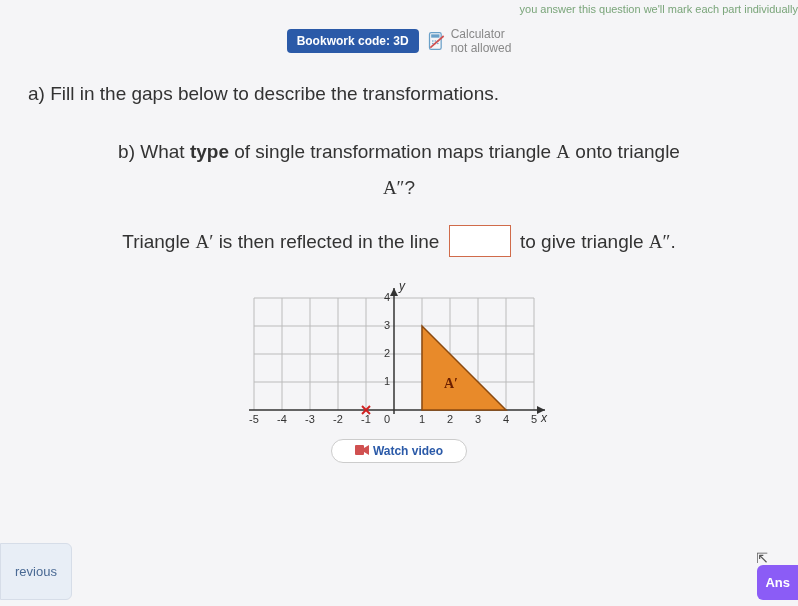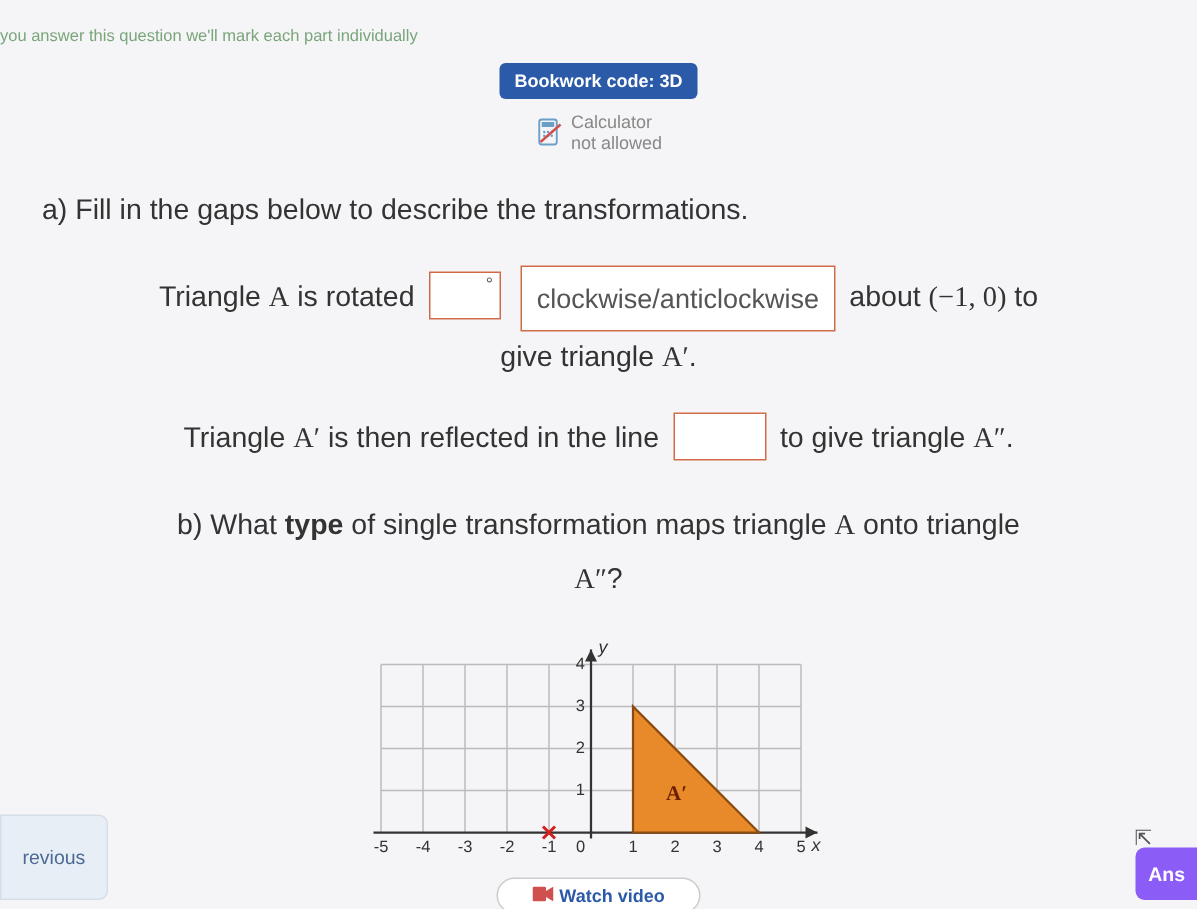--- a/index.html
+++ b/index.html
@@ -7,32 +7,31 @@
     padding: 0;
     font-family: "Segoe UI", Arial, sans-serif;
     background: #f5f5f7;
     color: #333;
     width: 798px;
     height: 606px;
     overflow: hidden;
     position: relative;
   }
   .top-hint {
-    text-align: left;
+    text-align: right;
     font-size: 11px;
     color: #7aa57a;
-    padding: 18px 0 12px 0;
+    padding: 3px 0 12px 0;
   }
   .banner {
     display: flex;
     align-items: center;
-    justify-content: flex-start;
+    justify-content: center;
     gap: 8px;
     margin-bottom: 20px;
-    flex-direction: column;
   }
   .bookwork-badge {
     background: #2b5aa8;
     color: #fff;
     font-size: 12px;
     font-weight: 600;
     padding: 5px 10px;
     border-radius: 4px;
   }
   .calc-box {
@@ -173,37 +172,30 @@
     <span>
       <span>Calculator</span><br><span>not allowed</span>
     </span>
   </div>
 </div>
 
 <div class="content">
 
   <div class="qline">a) Fill in the gaps below to describe the transformations.</div>
 
-  <div class="qline center">
-    <span>Triangle </span><span class="math">A</span><span> is rotated </span>
-    <span class="answer-box degree-box"></span>
-    <span class="choice-box">clockwise/anticlockwise</span>
-    <span> about </span><span class="math">(−1, 0)</span><span> to</span><br>
-    <span>give triangle </span><span class="math">A′</span><span>.</span>
+
+  <div class="qline center" style="margin-top:22px;">
+    <span>b) What </span><span class="bold">type</span><span> of single transformation maps triangle </span><span class="math">A</span><span> onto triangle</span><br>
+    <span class="math">A″</span><span>?</span>
   </div>
 
   <div class="qline center">
     <span>Triangle </span><span class="math">A′</span><span> is then reflected in the line </span>
     <span class="answer-box" style="min-width:60px;"></span>
     <span> to give triangle </span><span class="math">A″</span><span>.</span>
-  </div>
-
-  <div class="qline center" style="margin-top:22px;">
-    <span>b) What </span><span class="bold">type</span><span> of single transformation maps triangle </span><span class="math">A</span><span> onto triangle</span><br>
-    <span class="math">A″</span><span>?</span>
   </div>
 
   <div class="graph-wrap">
     <svg viewBox="0 0 320 150" width="320" height="150">
 
       <g stroke="#bbb" stroke-width="1">
 
         <line x1="15" y1="20" x2="15" y2="132"></line>
         <line x1="43" y1="20" x2="43" y2="132"></line>
         <line x1="71" y1="20" x2="71" y2="132"></line>

